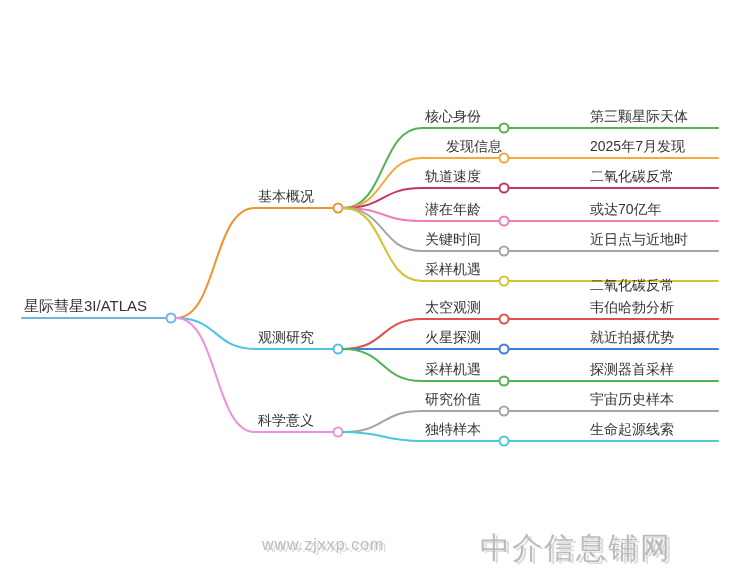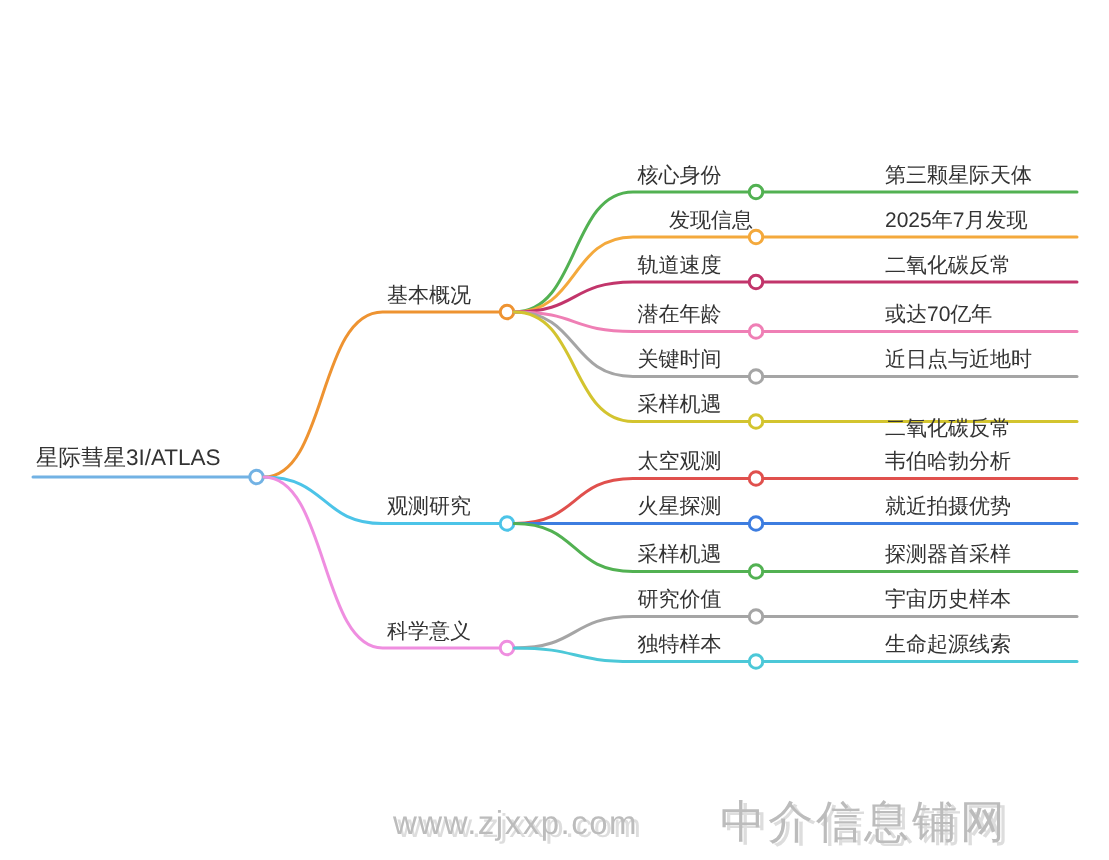--- a/index.html
+++ b/index.html
@@ -20,21 +20,21 @@
     font-size: 14px;
     line-height: 18px;
   }
   .label.root { font-size: 15px; line-height: 19px; }
   .watermark {
     position: absolute;
     white-space: nowrap;
     color: #bcbcbc;
     text-shadow: 3px 2px 0 rgba(180,180,180,0.45);
   }
-  .wm-url  { left: 262px; top: 536px; font-size: 22px; letter-spacing: 1px; }
+  .wm-url  { left: 262px; top: 536px; font-size: 16px; letter-spacing: 1px; }
   .wm-site { left: 480px; top: 528px; font-size: 30px; letter-spacing: 2px; }
 </style>
 </head>
 <body>
 
 <div class="canvas">
 
   <svg width="739" height="573" viewBox="0 0 739 573">
 
     <path class="ln" d="M 22 318 H 166" stroke="#72b2e4"></path>

